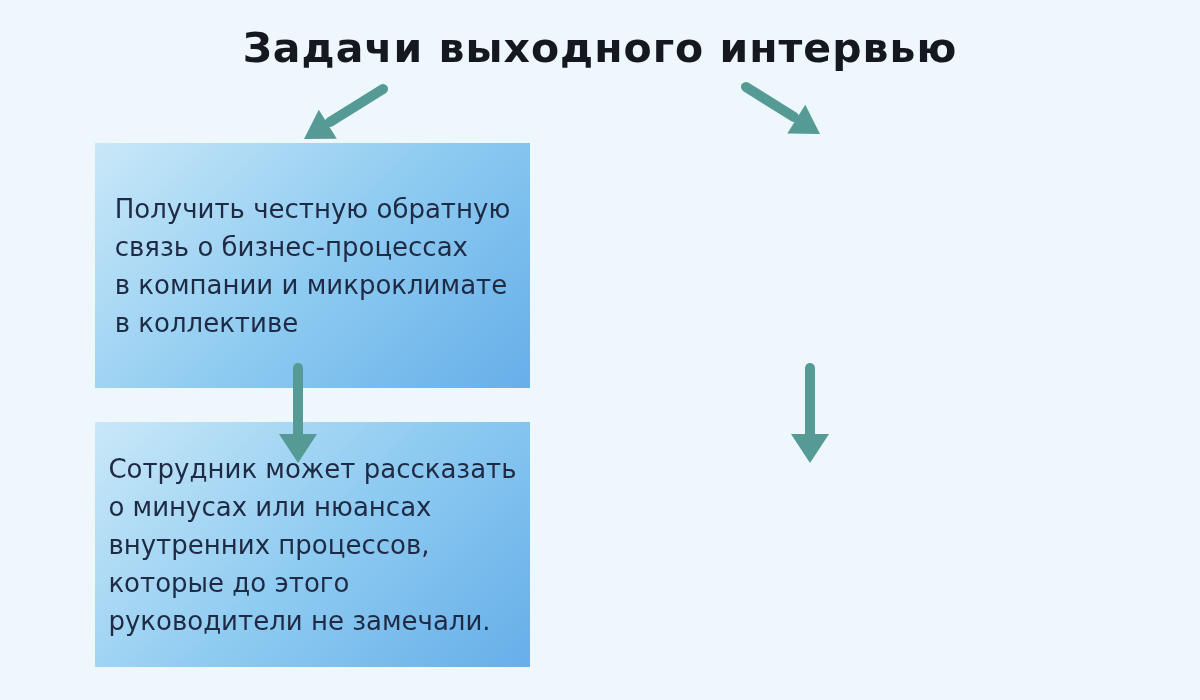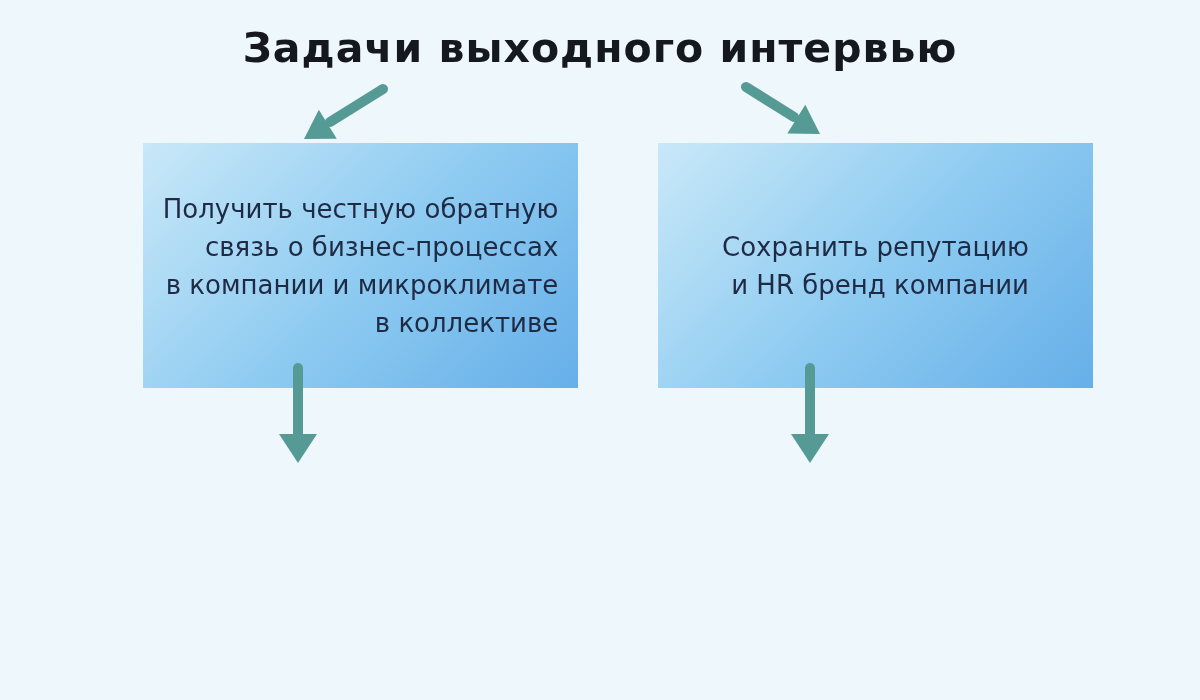--- a/index.html
+++ b/index.html
@@ -32,22 +32,21 @@
     color: #16181f;
   }
   .box {
     position: absolute;
     width: 435px;
     height: 245px;
     background: linear-gradient(135deg, #c9e8f8 0%, #8ecbf1 52%, #66afe9 100%);
     display: flex;
     align-items: center;
     justify-content: center;
-    text-align: right;
-    margin-left: 48px;
+    text-align: left;
   }
   .box p {
     margin: 0;
     white-space: pre-line;
     color: #1f2a44;
     font-size: 26px;
     line-height: 38px;
     font-weight: 400;
   }
   .box-tl { left: 95px;  top: 143px; }
@@ -71,25 +70,28 @@
 
   <h1 class="title">Задачи выходного интервью</h1>
 
   <div class="box box-tl">
     <p>Получить честную обратную
 связь о бизнес-процессах
 в компании и микроклимате
 в коллективе</p>
   </div>
 
-  <div class="box box-tr">
-    <p>Сохранить репутацию
-и HR бренд компании</p>
+
+  <div class="box box-bl">
+    <p>Сотрудник может рассказать
+о минусах или нюансах
+внутренних процессов,
+которые до этого
+руководители не замечали.</p>
   </div>
-
 
 
   <svg class="arrows" viewBox="0 0 1200 700" xmlns="http://www.w3.org/2000/svg">
 
     <g>
       <line x1="383" y1="89" x2="330" y2="122" stroke-width="10" stroke-linecap="round" stroke="#569a96"></line>
       <polygon points="304,139 318.8,109.7 336.8,138.7" fill="#569a96"></polygon>
     </g>
 
     <g>

